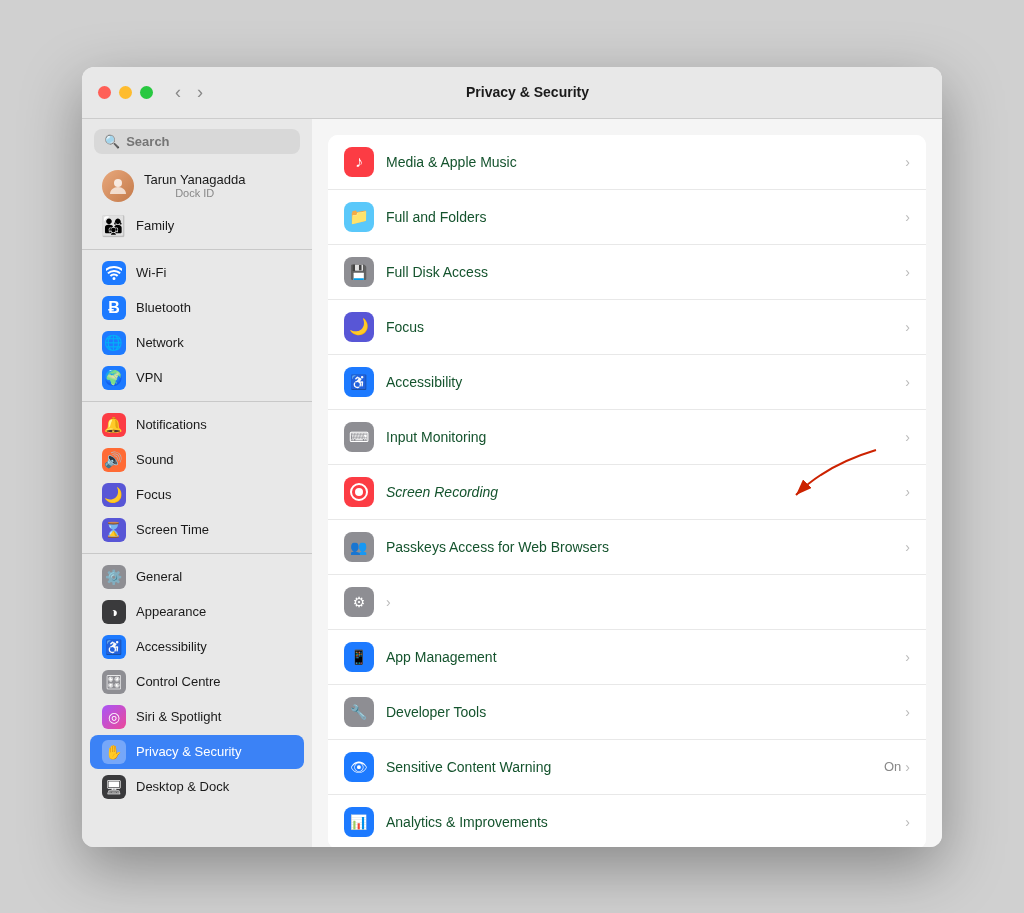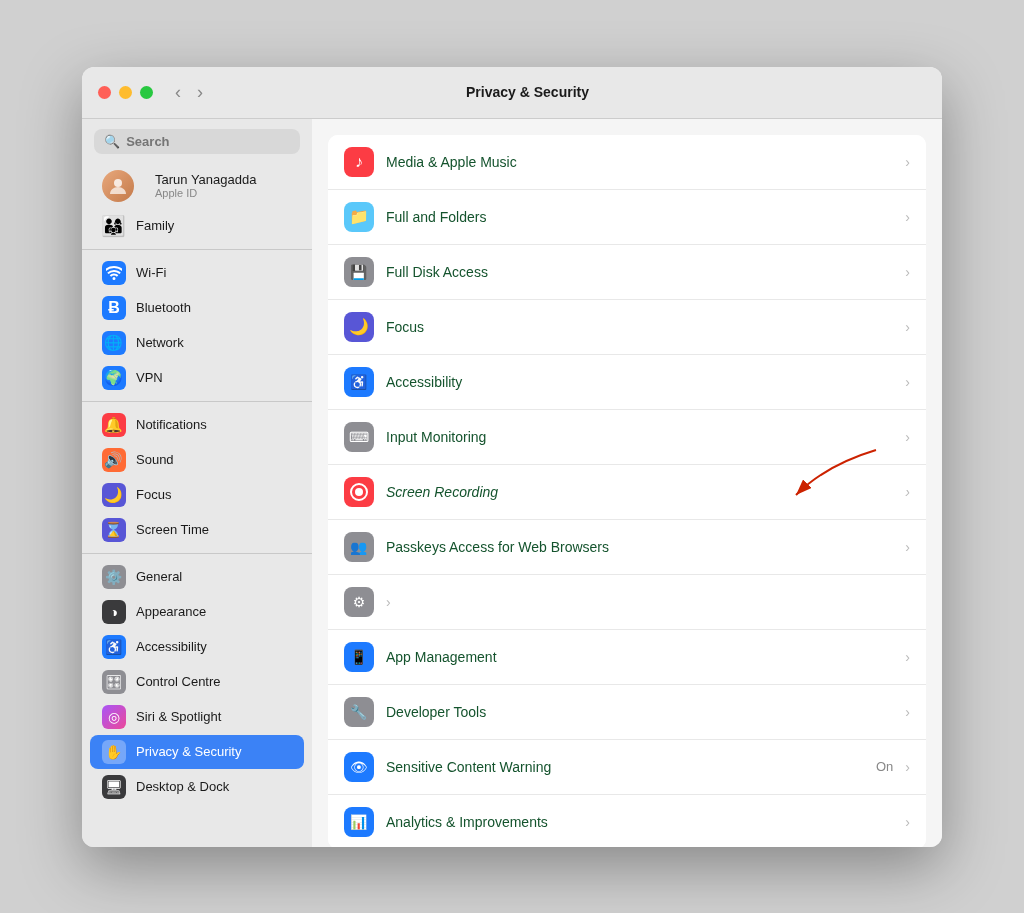--- a/index.html
+++ b/index.html
@@ -133,22 +133,23 @@
       align-items: center;
       justify-content: center;
       font-size: 14px;
       flex-shrink: 0;
     }
     .user-item {
       display: flex;
       align-items: center;
       padding: 6px 12px;
       margin: 1px 8px;
-      gap: 21px;
+      gap: 10px;
       cursor: pointer;
+      text-align: center;
     }
     .user-avatar {
       width: 32px;
       height: 32px;
       border-radius: 50%;
       background: linear-gradient(135deg, #e8a87c, #c47a4a);
       display: flex;
       align-items: center;
       justify-content: center;
       font-size: 14px;
@@ -203,21 +204,21 @@
       font-size: 16px;
     }
     .settings-label {
       flex: 1;
       font-size: 14px;
       color: #14532d;
     }
     .settings-value {
       font-size: 13px;
       color: #888;
-      margin-right: 12px;
+      margin-right: 4px;
     }
     .chevron {
       color: #bbb;
       font-size: 14px;
     }
     
     .bg-red { background: #fc3c44; }
     .bg-blue { background: #1d7aff; }
     .bg-gray { background: #8e8e93; }
     .bg-indigo { background: #5856d6; }
@@ -252,21 +253,21 @@
 
       <div class="user-item">
         <div class="user-avatar">
           <svg width="20" height="20" viewBox="0 0 20 20" fill="none">
             <circle cx="10" cy="7" r="4" fill="rgba(255,255,255,0.8)"></circle>
             <path d="M2 18c0-4 3.6-7 8-7s8 3 8 7" fill="rgba(255,255,255,0.7)"></path>
           </svg>
         </div>
         <div class="user-info">
           <div class="user-name">Tarun Yanagadda</div>
-          <div class="user-sub">Apple ID</div>
+          <div class="user-sub">Dock ID</div>
         </div>
       </div>
 
       <div class="sidebar-item">
         <div class="sidebar-icon" style="background:none; font-size:20px;">👨‍👩‍👧</div>
         <span class="sidebar-item-label">Family</span>
       </div>
 
       <div class="sidebar-divider"></div>
 

